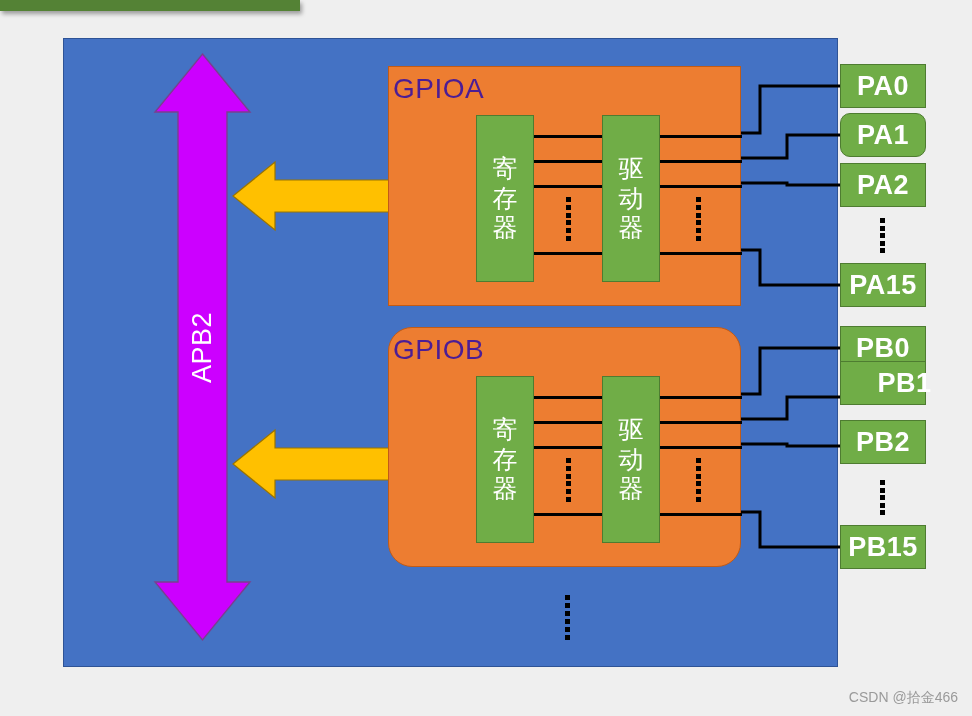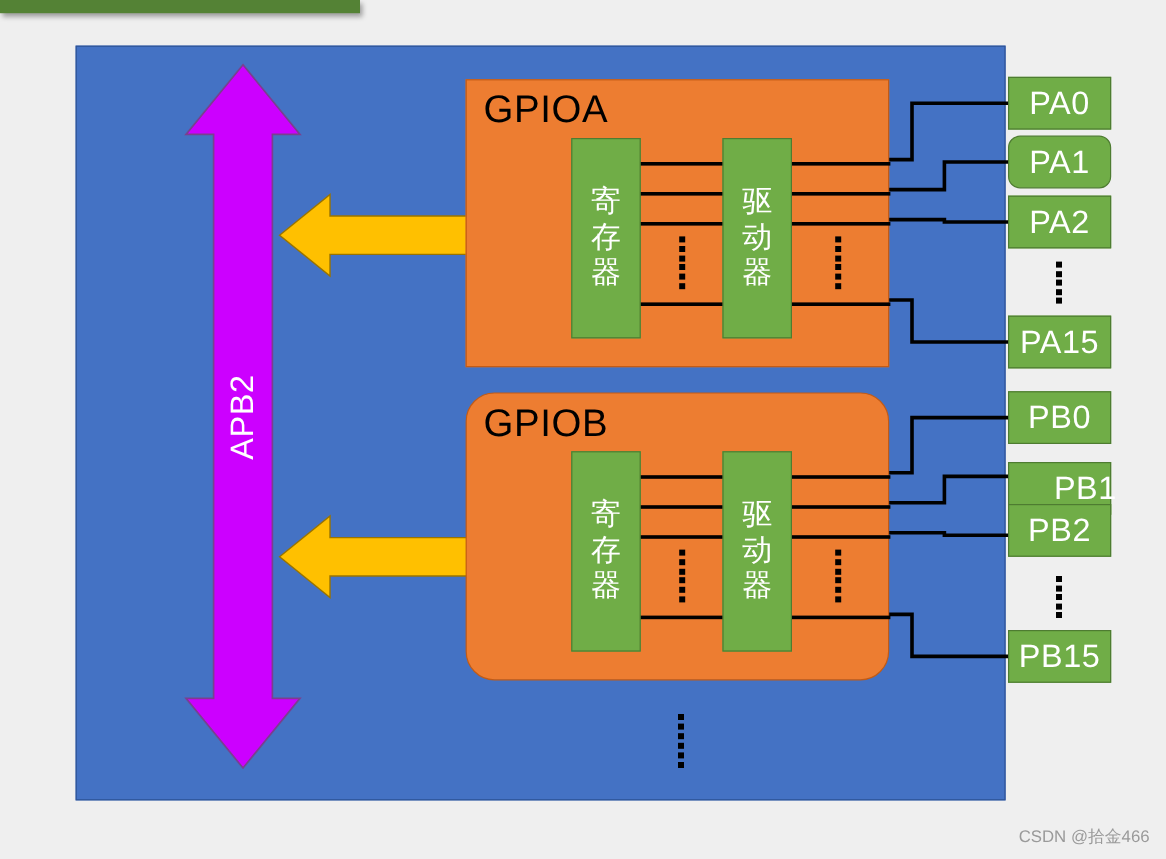--- a/index.html
+++ b/index.html
@@ -76,24 +76,24 @@
     height: 240px;
     background: #ED7D31;
     border: 1px solid #c25b16;
     box-sizing: border-box;
   }
   #gpio-a { top: 66px; }
   #gpio-b { top: 327px; border-radius: 24px; }
 
   .gpio-title {
     position: absolute;
-    left: 14px;
+    left: 4px;
     top: 6px;
-    color: #000000;
-    font-size: 32px;
+    color: #4c1d95;
+    font-size: 28px;
     letter-spacing: 0.5px;
   }
 
   
   .inner-box {
     position: absolute;
     width: 58px;
     top: 48px;
     height: 167px;
     background: #70AD47;
@@ -149,20 +149,21 @@
     height: 44px;
     background: #70AD47;
     border: 1px solid #4e7c31;
     box-sizing: border-box;
     color: #ffffff;
     font-size: 27px;
     display: flex;
     align-items: center;
     justify-content: center;
     letter-spacing: 0.5px;
+    font-weight: bold;
   }
 
   
   .vdots {
     position: absolute;
     width: 5px;
     display: flex;
     flex-direction: column;
     justify-content: space-between;
     align-items: center;
@@ -330,21 +331,21 @@
 <div class="vdots" style="left:880px; top:218px; height:35px;">
   <i></i>
     <i></i>
     <i></i>
     <i></i>
     <i></i>
 </div>
 <div class="pin" style="top:263px;">PA15</div>
 
 <div class="pin" style="top:326px;">PB0</div>
-<div class="pin" style="top:385px;padding-left:43px;">PB1</div>
+<div class="pin" style="top:361px;padding-left:43px;">PB1</div>
 <div class="pin" style="top:420px;">PB2</div>
 <div class="vdots" style="left:880px; top:480px; height:35px;">
   <i></i>
     <i></i>
     <i></i>
     <i></i>
     <i></i>
 </div>
 <div class="pin" style="top:525px;">PB15</div>
 

